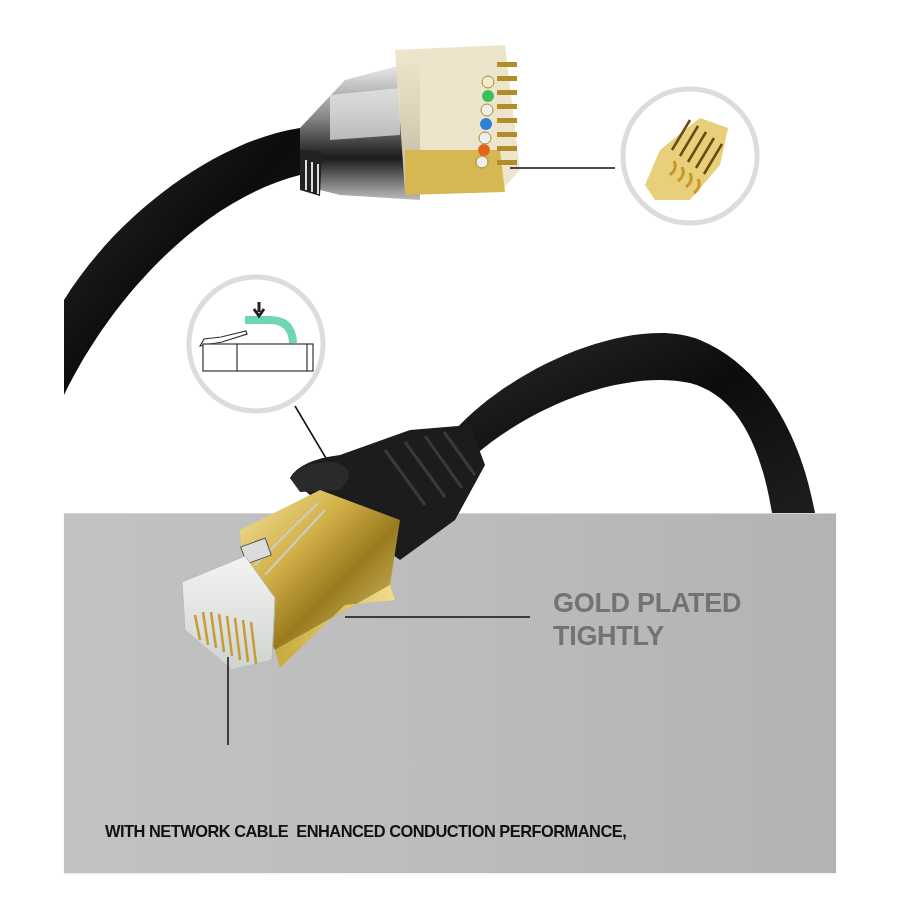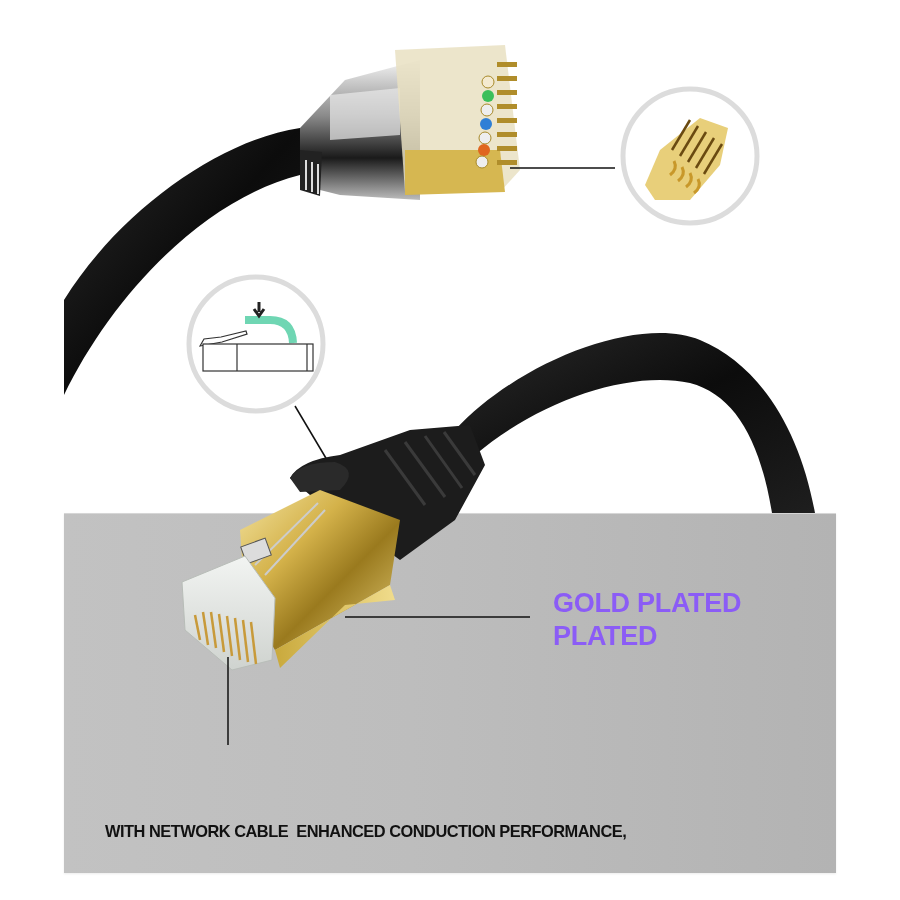--- a/index.html
+++ b/index.html
@@ -7,21 +7,21 @@
   .stage { position: absolute; left: 0; top: 0; width: 900px; height: 900px; }
   .panel {
     position: absolute; left: 64px; top: 513px; width: 772px; height: 359px;
     background: linear-gradient(90deg, #c2c2c2 0%, #bdbdbd 45%, #b3b3b3 100%);
     border-top: 1px solid #d6d6d6;
     box-shadow: 0 1px 2px rgba(0,0,0,0.08);
   }
   svg.art { position: absolute; left: 0; top: 0; }
   .headline {
     position: absolute; left: 553px; top: 587px; margin: 0;
-    font-weight: bold; font-size: 27px; line-height: 33px; color: #8b5cf6;
+    font-weight: bold; font-size: 27px; line-height: 33px; color: #737373;
     letter-spacing: -0.3px; white-space: pre-line;
   }
   .caption {
     position: absolute; left: 105px; top: 764px; margin: 0;
     font-weight: bold; font-size: 16.4px; line-height: 27px; color: #111;
     letter-spacing: -0.5px; white-space: pre;
   }
   .caption span { display: block; }
 </style>
 </head>
@@ -153,19 +153,19 @@
         <line x1="227" y1="616" x2="232" y2="656"></line>
         <line x1="235" y1="618" x2="240" y2="660"></line>
         <line x1="243" y1="620" x2="248" y2="662"></line>
         <line x1="251" y1="622" x2="256" y2="664"></line>
       </g>
       <line x1="345" y1="617" x2="530" y2="617" stroke="#111" stroke-width="1.5"></line>
       <line x1="228" y1="657" x2="228" y2="745" stroke="#111" stroke-width="1.5"></line>
     </g>
   </svg>
 
-  <p class="headline"><span>GOLD PLATED</span><br><span>PLATED</span></p>
+  <p class="headline"><span>GOLD PLATED</span><br><span>TIGHTLY</span></p>
 
   <div class="caption">
     <span>WITH NETWORK CABLE  ENHANCED CONDUCTION PERFORMANCE,</span>
     
   </div>
 </div>
 
 </body></html>

